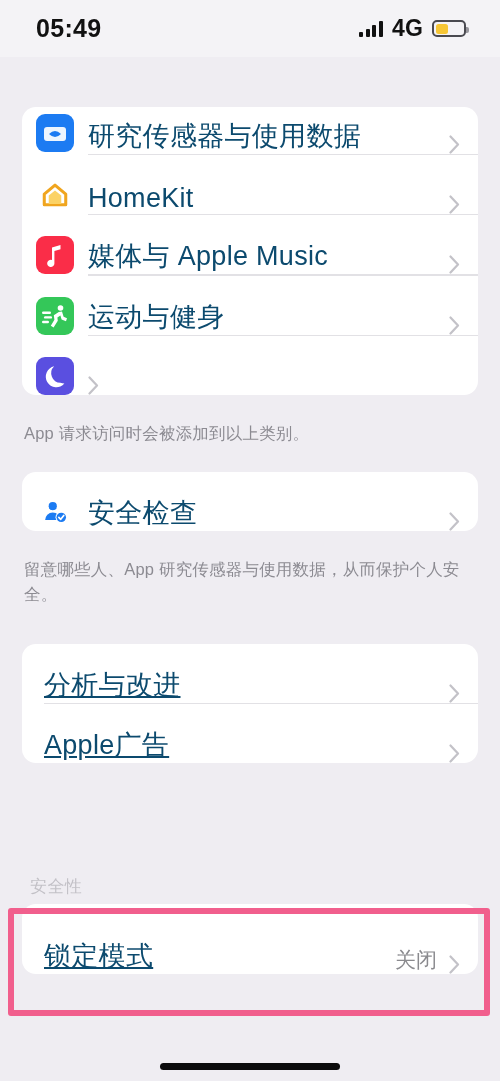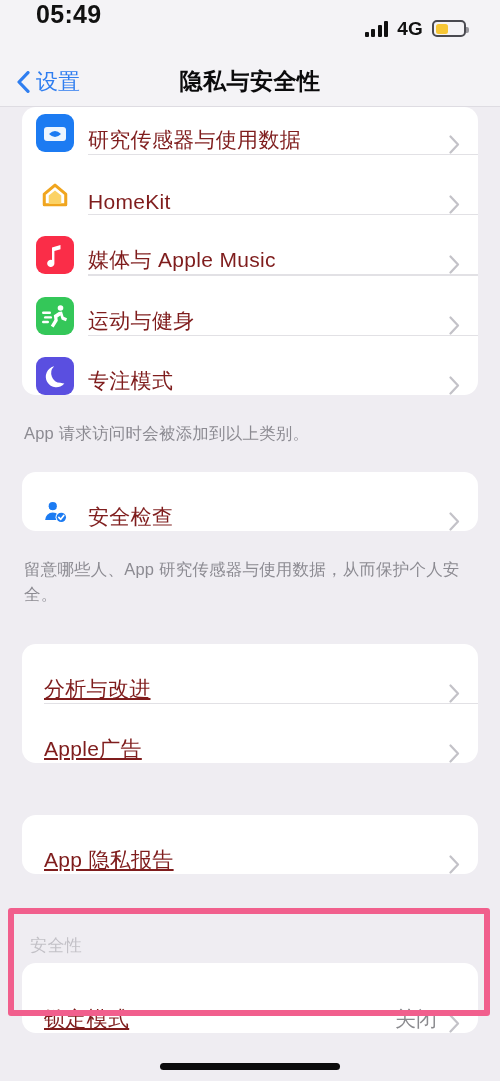--- a/index.html
+++ b/index.html
@@ -15,36 +15,36 @@
     width: 500px; height: 1081px;
     background: #efedf2;
     overflow: hidden;
   }
 
   
   .statusbar {
     position: absolute; top: 0; left: 0;
     width: 500px; height: 57px;
     background: #f4f3f6;
-    display: flex; 
+    display: flex; align-items: center;
     justify-content: space-between;
     padding: 0 34px 0 36px;
   }
   .status-time {
     font-size: 25px; font-weight: bold; color: #111;
     letter-spacing: 0.3px;
   }
   .status-right { display: flex; align-items: center; gap: 9px; }
   .signal { display: flex; align-items: flex-end; gap: 2.5px; height: 16px; }
   .signal i { display: block; width: 4px; background: #111; border-radius: 1px; }
   .signal i:nth-child(1) { height: 5px; }
   .signal i:nth-child(2) { height: 8px; }
   .signal i:nth-child(3) { height: 12px; }
   .signal i:nth-child(4) { height: 16px; }
-  .carrier-net { font-size: 19px; font-weight: bold; color: #111; letter-spacing: .2px; }
+  .carrier-net { font-size: 23px; font-weight: bold; color: #111; letter-spacing: .2px; }
   .battery {
     position: relative; width: 34px; height: 17px;
     border: 2px solid #3c3c43; border-radius: 5px;
     padding: 1.5px; opacity: .92;
   }
   .battery .fill { height: 100%; background: #f7c325; border-radius: 2.5px; }
   .battery .cap {
     position: absolute; right: -4.5px; top: 5px;
     width: 2.5px; height: 6px; background: #3c3c43;
     border-radius: 0 2px 2px 0; opacity: .55;
@@ -93,21 +93,21 @@
   }
   .row.clipped { min-height: 47px; align-items: flex-end; }
   .row-icon {
     width: 38px; height: 38px; margin-left: 14px; margin-right: 14px;
     border-radius: 9px; flex: none;
     display: flex; align-items: center; justify-content: center;
     overflow: hidden;
   }
   .row.clipped .row-icon { margin-bottom: 2px; }
   .row-label {
-    font-size: 21px; color: #7f1d1d; flex: 1;
+    font-size: 27px; color: #0c4a6e; flex: 1;
     letter-spacing: .3px; white-space: nowrap;
   }
   .row.noicon .row-label { margin-left: 22px; text-decoration: underline; }
   .row-value { font-size: 21px; color: #8a8a8e; margin-right: 12px; margin-top: 42px; }
   .chev {
     width: 11px; height: 19px; flex: none; display: block;
   }
   .sep { height: 1px; background: #e2e1e5; margin-left: 66px; }
   .sep.noicon { margin-left: 22px; }
   .footnote {
@@ -159,29 +159,20 @@
           <i></i>
       </div>
       <div class="carrier-net">4G</div>
       <div class="battery">
         <div class="fill" id="battery-fill" style="width: 45%; background: rgb(247, 195, 37);"></div>
         <div class="cap"></div>
       </div>
     </div>
   </div>
 
-  <div class="navbar">
-    <div class="nav-back">
-      <svg class="chev-back" viewBox="0 0 14 22">
-        <path d="M12 1.6 L3 11 L12 20.4" fill="none" stroke="#2F7EF0" stroke-width="3.2" stroke-linecap="round" stroke-linejoin="round"></path>
-      </svg>
-      <span class="nav-back-label">设置</span>
-    </div>
-    <div class="nav-title">隐私与安全性</div>
-  </div>
 
   <div class="content">
 
     <div class="card">
 
       <div class="row clipped">
         <div class="row-icon" style="background:#1C7BF2;">
           <svg viewBox="0 0 38 38" width="38" height="38">
             <path d="M11 13 h16 a3 3 0 0 1 3 3 v8 a3 3 0 0 1 -3 3 h-16 a3 3 0 0 1 -3 -3 v-8 a3 3 0 0 1 3 -3 z" fill="#fff" opacity=".92"></path>
             <path d="M13 20 q6 -6 12 0 q-6 6 -12 0 z" fill="#1C7BF2"></path>
@@ -242,21 +233,20 @@
         </svg>
       </div>
       <div class="sep"></div>
 
       <div class="row">
         <div class="row-icon" style="background:#5A4FE0;">
           <svg viewBox="0 0 38 38" width="38" height="38">
             <path d="M24.5 25.8 A9.6 9.6 0 0 1 18.2 9.3 A10.6 10.6 0 1 0 28.4 26.6 a9.6 9.6 0 0 1 -3.9 -0.8 z" fill="#fff"></path>
           </svg>
         </div>
-        <div class="row-label">专注模式</div>
         <svg class="chev" viewBox="0 0 11 19">
           <path d="M1.5 1.5 L9 9.5 L1.5 17.5" fill="none" stroke="#c3c2c8" stroke-width="2.2" stroke-linecap="round" stroke-linejoin="round"></path>
         </svg>
       </div>
     </div>
 
     <div class="footnote">App 请求访问时会被添加到以上类别。</div>
 
     <div class="group-gap-sm"></div>
 
@@ -293,28 +283,20 @@
       <div class="row noicon">
         <div class="row-label">Apple广告</div>
         <svg class="chev" viewBox="0 0 11 19">
           <path d="M1.5 1.5 L9 9.5 L1.5 17.5" fill="none" stroke="#c3c2c8" stroke-width="2.2" stroke-linecap="round" stroke-linejoin="round"></path>
         </svg>
       </div>
     </div>
 
     <div class="group-gap-lg"></div>
 
-    <div class="card">
-      <div class="row noicon">
-        <div class="row-label">App 隐私报告</div>
-        <svg class="chev" viewBox="0 0 11 19">
-          <path d="M1.5 1.5 L9 9.5 L1.5 17.5" fill="none" stroke="#c3c2c8" stroke-width="2.2" stroke-linecap="round" stroke-linejoin="round"></path>
-        </svg>
-      </div>
-    </div>
 
     <div class="group-gap-lg"></div>
 
     <div class="section-header">安全性</div>
     <div class="card">
       <div class="row noicon">
         <div class="row-label">锁定模式</div>
         <div class="row-value">关闭</div>
         <svg class="chev" viewBox="0 0 11 19">
           <path d="M1.5 1.5 L9 9.5 L1.5 17.5" fill="none" stroke="#c3c2c8" stroke-width="2.2" stroke-linecap="round" stroke-linejoin="round"></path>

